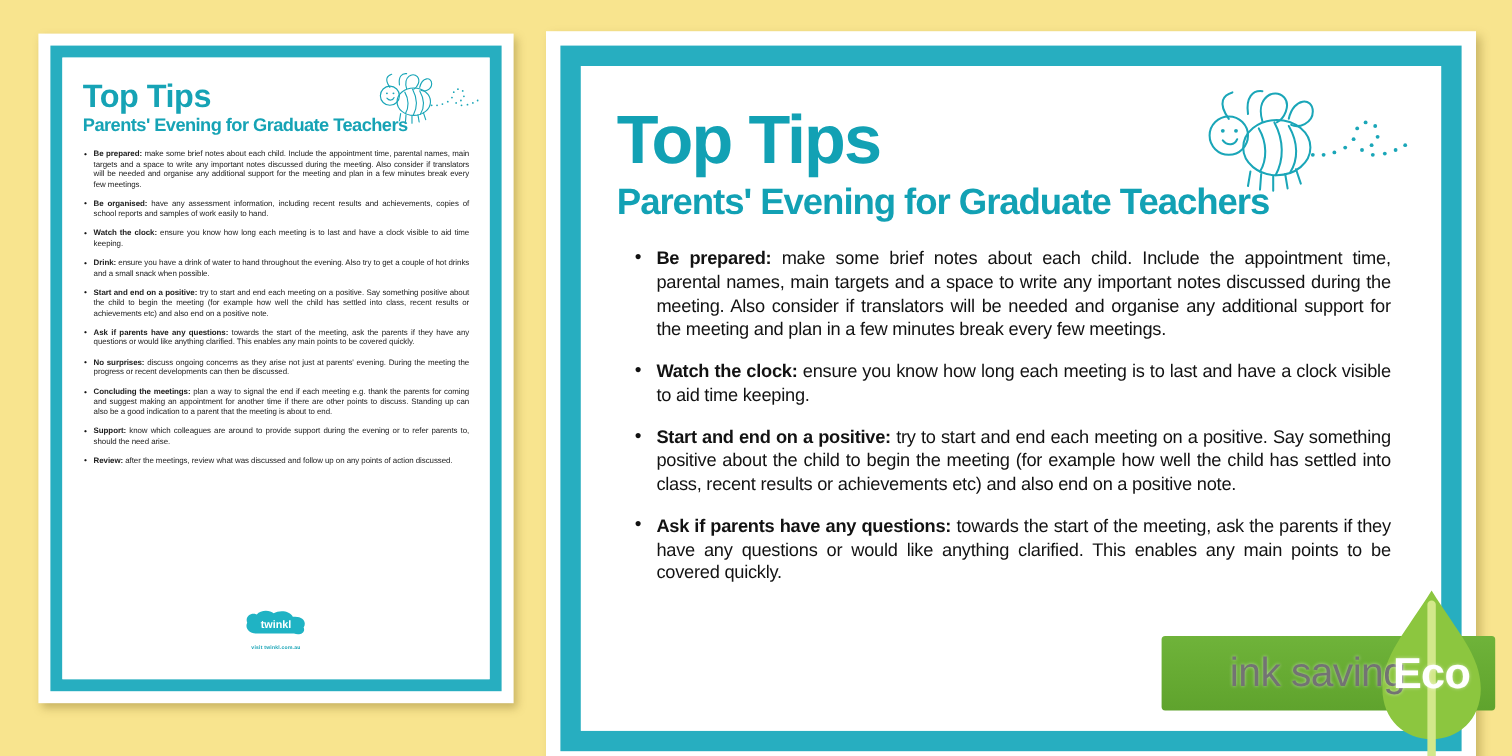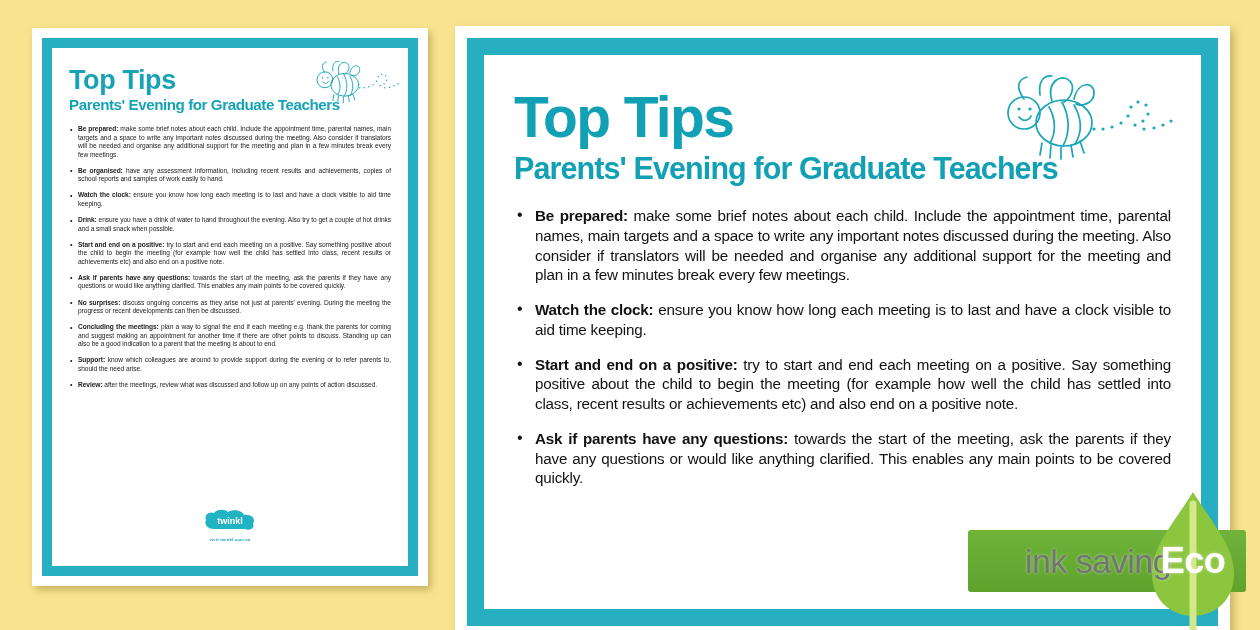--- a/index.html
+++ b/index.html
@@ -161,21 +161,21 @@
   }
   #main-bee {
     position: absolute;
     right: 22px;
     top: 16px;
     width: 185px;
     height: 105px;
   }
   .m-list {
     list-style: none;
-    margin: 0;
+    margin: 12px;
     padding: 0;
   }
   .m-list li {
     position: relative;
     padding-left: 21px;
     margin-bottom: 15px;
     font-size: 15.2px;
     line-height: 1.30;
     color: #121212;
     text-align: justify;

